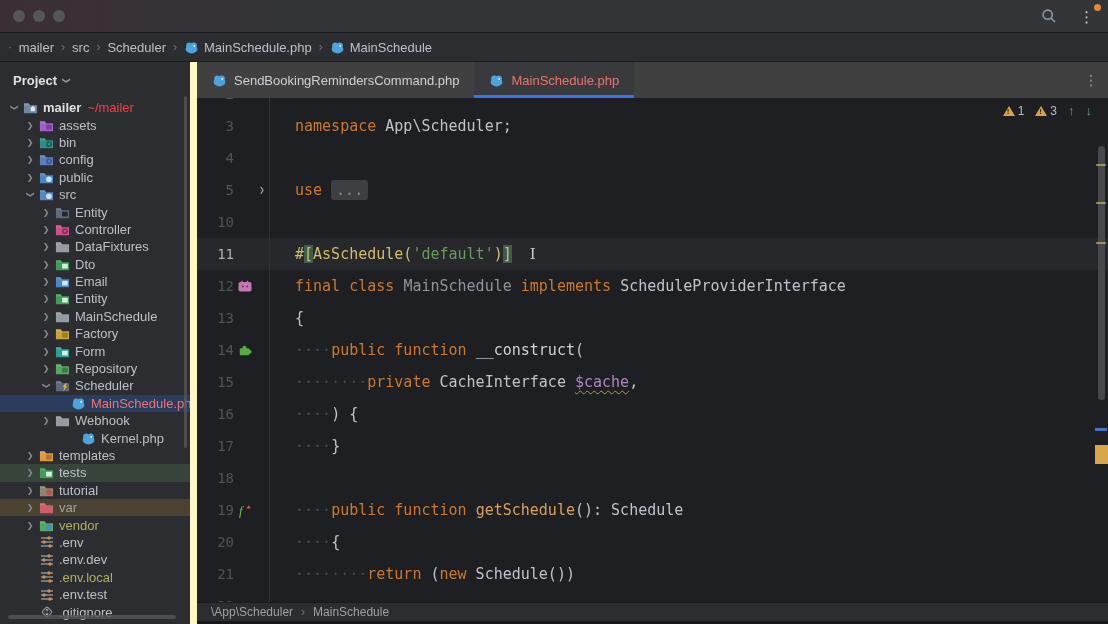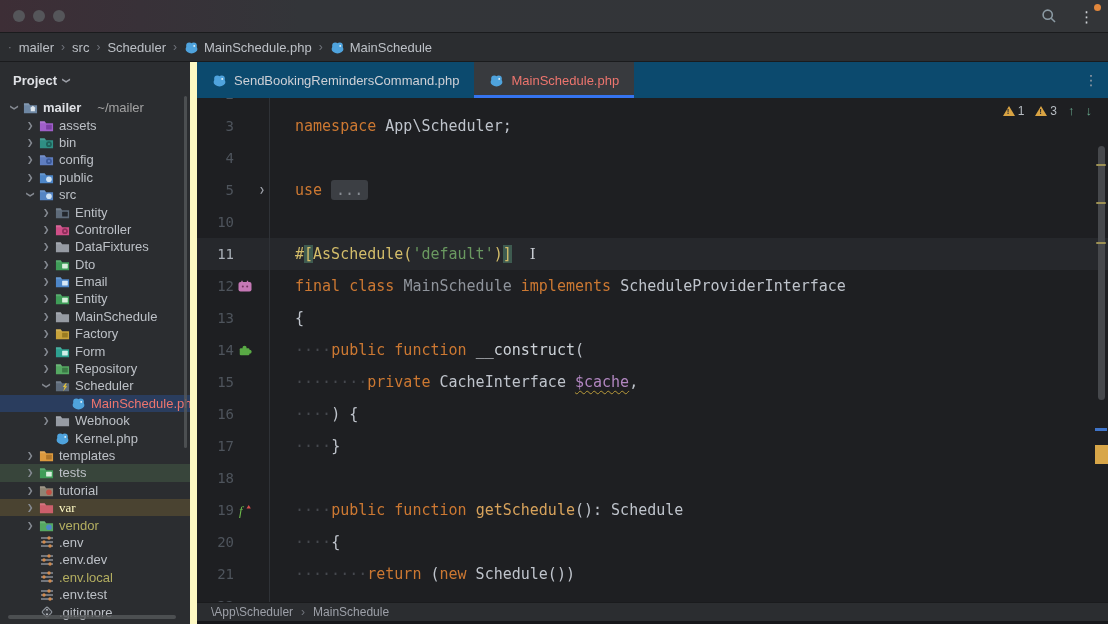--- a/index.html
+++ b/index.html
@@ -31,27 +31,27 @@
     position:relative;overflow:hidden;}
   .panel-header{height:37px;display:flex;align-items:center;padding-left:13px;gap:6px;
     color:#dfe1e5;font-size:13px;font-weight:bold;}
   .panel-header .chev{display:inline-block;transform:rotate(90deg);font-size:8px;color:#9da0a8;font-weight:normal;}
   .tree{font-size:13px;color:#bcc0c6;}
   .trow{height:17.4px;display:flex;align-items:center;white-space:nowrap;}
   .trow .chevslot{width:16px;flex:0 0 16px;text-align:center;color:#868b93;font-size:8px;}
   .trow .chevslot .c-open{display:inline-block;transform:rotate(90deg);}
   .trow .ticon{width:17px;flex:0 0 17px;display:flex;align-items:center;justify-content:center;}
   .trow .tlabel{margin-left:4px;}
-  .trow .tsuffix{margin-left:16px;color:#a3a3a3;}
+  .trow .tsuffix{margin-left:6px;color:#ef4444;}
   .panel-vscroll{position:absolute;right:3px;top:34px;width:3px;height:352px;background:#55575a;border-radius:2px;opacity:.8;}
   .panel-hscroll{position:absolute;left:8px;bottom:5px;width:168px;height:4px;background:#55575a;border-radius:2px;opacity:.8;}
 
   
   .editorcol{flex:1;display:flex;flex-direction:column;min-width:0;background:#1e1f22;position:relative;}
-  .tabbar{height:36px;flex:0 0 36px;background:#0c4a6e;display:flex;align-items:stretch;position:relative;}
+  .tabbar{height:36px;flex:0 0 36px;background:#404040;display:flex;align-items:stretch;position:relative;}
   .tab{display:flex;align-items:center;gap:7px;padding:0 15px;font-size:13px;color:#ced0d6;position:relative;}
   .tab.active{background:#383a3e;}
   .tab.active .underline{position:absolute;left:0;right:0;bottom:0;height:3px;}
   .tab-kebab{position:absolute;right:10px;top:0;height:36px;display:flex;align-items:center;color:#9da0a8;font-size:14px;}
 
   .code{flex:1;position:relative;overflow:hidden;font-family:"DejaVu Sans Mono",monospace;
     font-size:15px;background:#1e1f22;}
   .lines{margin-top:-20px;}
   .crow{height:32px;line-height:32px;display:flex;white-space:pre;}
   .crow.current{background:#26282c;}
@@ -373,21 +373,21 @@
           <div class="trow" style="padding-left: 38px;">
             <span class="chevslot"><span>❯</span></span>
             <span class="ticon">
               <svg width="15" height="15" viewBox="0 0 16 16">
                 <path d="M1 3.5h5l1.6 2H15v8.5H1z" fill="#969ba3"></path>
                 <path d="M1 3.5h5l1.6 2H1z" fill="#ffffff" opacity=".14"></path>
               </svg>
             </span>
             <span class="tlabel">Webhook</span>
           </div>
-          <div class="trow" style="padding-left: 38px;">
+          <div class="trow" style="padding-left: 38px; justify-content: center;">
             <span class="chevslot"></span>
             <span class="ticon">
               <svg width="15" height="15" viewBox="0 0 16 16">
                 <circle cx="5.6" cy="6" r="3.3" fill="#4fa3dd"></circle>
                 <circle cx="10.4" cy="6" r="3.3" fill="#4fa3dd"></circle>
                 <ellipse cx="8" cy="9.6" rx="6.3" ry="4.7" fill="#4fa3dd"></ellipse>
                 <circle cx="10.9" cy="6.3" r="1" fill="#e8f4fb"></circle>
               </svg>
             </span>
             <span class="tlabel">Kernel.php</span>
@@ -426,21 +426,21 @@
             <span class="tlabel">tutorial</span>
           </div>
           <div class="trow" style="padding-left: 22px; background: rgb(74, 67, 49);">
             <span class="chevslot"><span>❯</span></span>
             <span class="ticon">
               <svg width="15" height="15" viewBox="0 0 16 16">
                 <path d="M1 3.5h5l1.6 2H15v8.5H1z" fill="#cc5f6b"></path>
                 <path d="M1 3.5h5l1.6 2H1z" fill="#ffffff" opacity=".14"></path>
               </svg>
             </span>
-            <span class="tlabel" style="color: #fef9c3; font-family: Liberation Serif, serif;">var</span>
+            <span class="tlabel" style="color: #a3a3a3;">var</span>
           </div>
           <div class="trow" style="padding-left: 22px;">
             <span class="chevslot"><span>❯</span></span>
             <span class="ticon">
               <svg width="15" height="15" viewBox="0 0 16 16">
                 <path d="M1 3.5h5l1.6 2H15v8.5H1z" fill="#55a862"></path>
                 <path d="M1 3.5h5l1.6 2H1z" fill="#ffffff" opacity=".14"></path>
                 <circle cx="10.6" cy="9.8" r="3" fill="#4d86c8"></circle>
               </svg>
             </span>

